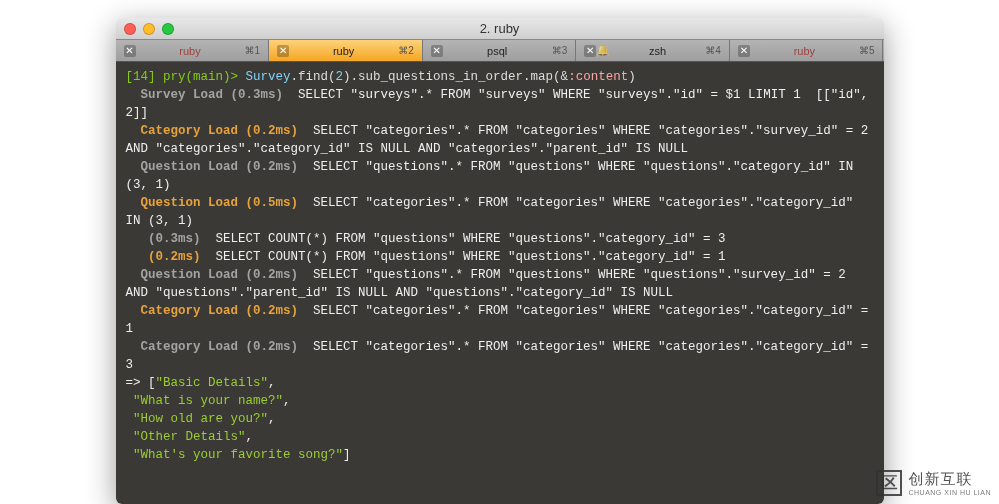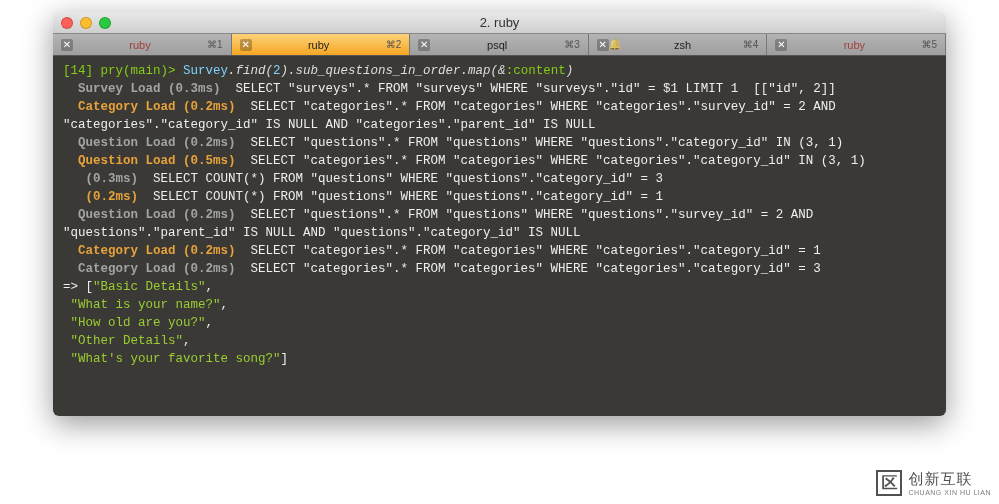--- a/index.html
+++ b/index.html
@@ -1,39 +1,39 @@
 <!DOCTYPE html>
 <html><head>
 <meta charset="utf-8">
 <style>
 * { margin: 0; padding: 0; box-sizing: border-box; }
 body { background: #fff; font-family: Menlo, Monaco, "Courier New", monospace; width: 999px; height: 504px; position: relative; }
-.window { width: 893px; margin: 12px auto 0; border-radius: 6px; overflow: hidden; box-shadow: 0 8px 30px rgba(0,0,0,0.4); }
+.window { width: 768px; margin: 18px auto 0; border-radius: 6px; overflow: hidden; box-shadow: 0 8px 30px rgba(0,0,0,0.4); }
 .titlebar { height: 22px; background: linear-gradient(#e8e8e8, #cfcfcf); display: flex; align-items: center; padding: 0 8px; position: relative; border-bottom: 1px solid #888; }
 .traffic { display: flex; gap: 7px; }
 .tlight { width: 12px; height: 12px; border-radius: 50%; border: 0.5px solid rgba(0,0,0,0.2); }
 .tlight.red { background: #ff5f56; }
 .tlight.yellow { background: #ffbd2e; }
 .tlight.green { background: #27c93f; }
 .title { position: absolute; left: 0; right: 0; text-align: center; font-family: -apple-system, "Lucida Grande", Arial, sans-serif; font-size: 13px; color: #333; }
 .tabbar { height: 22px; background: linear-gradient(#b4b4b4, #9e9e9e); display: flex; border-bottom: 1px solid #555; }
 .tab { flex: 1; display: flex; align-items: center; justify-content: space-between; padding: 0 8px; border-right: 1px solid #777; font-family: -apple-system, "Lucida Grande", Arial, sans-serif; font-size: 11px; position: relative; }
 .tab.active { background: linear-gradient(#fdd27a, #f5a623); }
 .tab .close { width: 12px; height: 12px; display: flex; align-items: center; justify-content: center; font-size: 10px; color: #fff; background: rgba(0,0,0,0.25); border-radius: 2px; }
 .tab .label { flex: 1; text-align: center; color: #222; }
 .tab .label.dim { color: #a04040; }
 .tab .kbd { color: #555; font-size: 10px; }
 .tab.active .label { color: #222; font-weight: 500; }
 .tab .bell { opacity: 0.6; }
 .terminal { background: #3a3935; color: #eee; padding: 6px 10px 40px; font-size: 12.5px; line-height: 18px; min-height: 360px; }
 .line { white-space: pre-wrap; }
 .prompt { color: #84cc16; }
 .cls { color: #7dd3fc; }
-.method { color: #ddd; font-style: italic; }
-.sym { color: #84cc16; }
+.method { color: #ddd; }
+.sym { color: #fca5a5; }
 .white { color: #a3a3a3; font-weight: bold; }
 .orange { color: #e8a23b; font-weight: bold; }
 .plain { color: #eee; }
 .green { color: #9acd32; }
 .greenb { color: #9acd32; }
 .caret { display: inline-block; width: 1px; height: 13px; background: #ccc; vertical-align: middle; margin-left: 2px; }
 .watermark { position: absolute; right: 8px; bottom: 8px; display: flex; align-items: center; gap: 6px; font-family: Arial, sans-serif; font-size: 14px; color: #333; opacity: 0.85; }
 .watermark .logo { width: 26px; height: 26px; border: 2px solid #333; display: flex; align-items: center; justify-content: center; font-weight: bold; font-size: 16px; }
 .watermark .cn { font-size: 15px; letter-spacing: 1px; }
 .watermark .en { font-size: 7px; letter-spacing: 0.5px; color: #666; display: block; }

